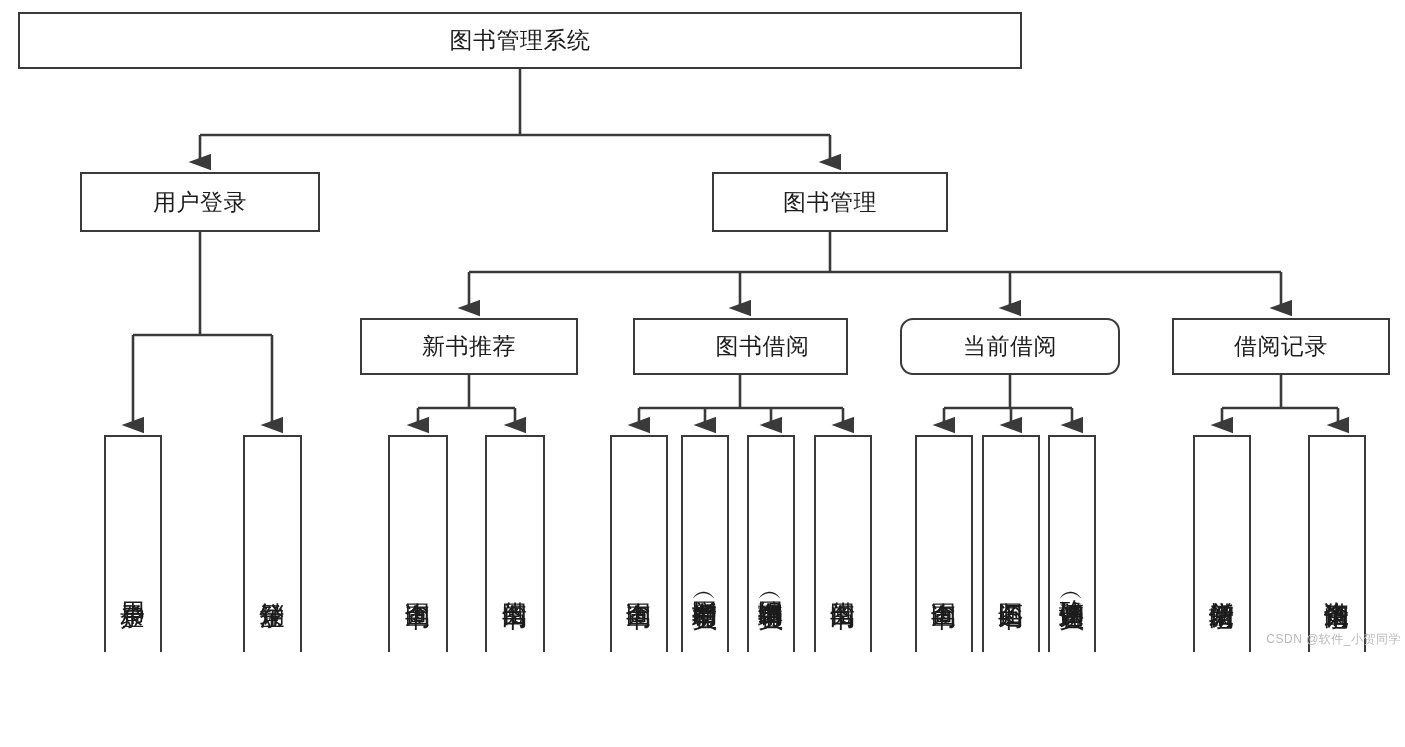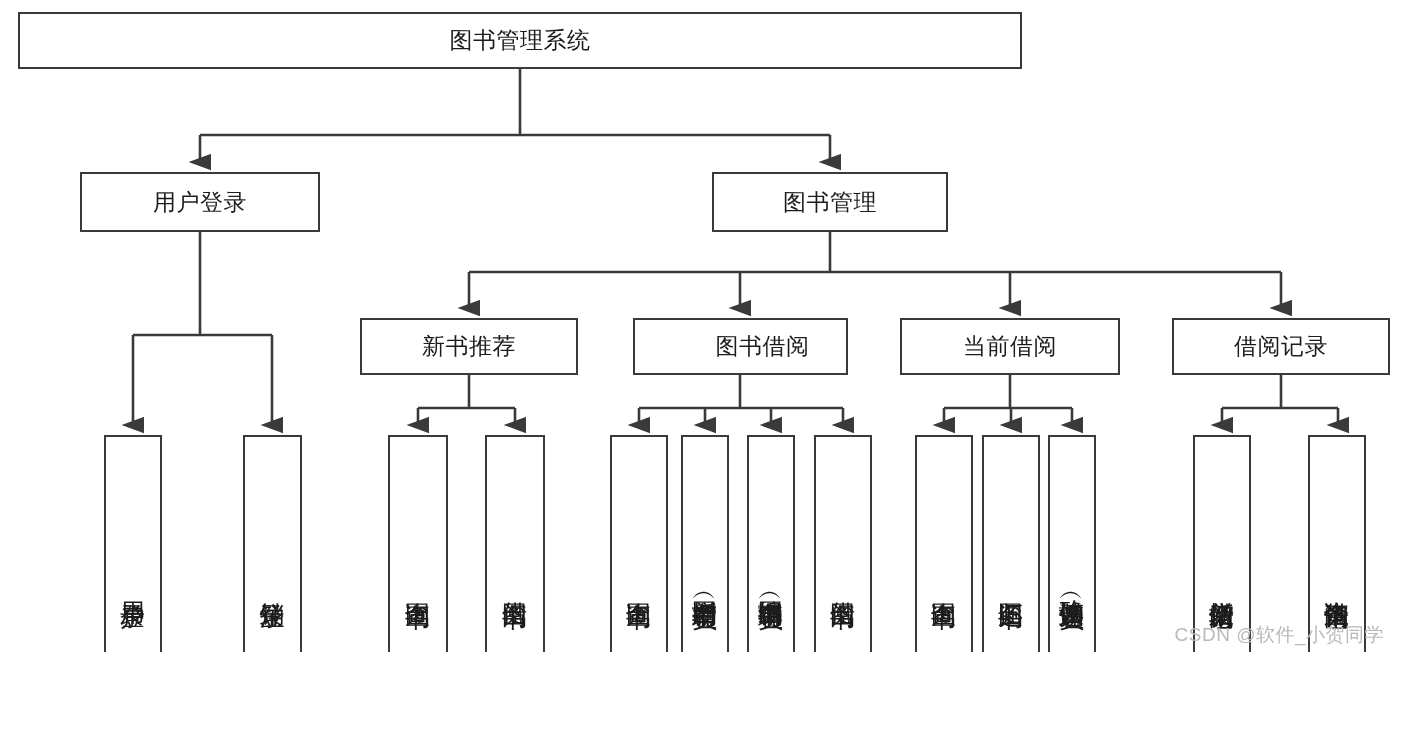--- a/index.html
+++ b/index.html
@@ -53,23 +53,23 @@
   .node .lbl {
     display: block;
     white-space: pre;
   }
   .node.vert .lbl {
     writing-mode: vertical-rl;
     text-orientation: upright;
   }
   #watermark {
     position: absolute;
-    right: 21px;
+    right: 4px;
     bottom: 4px;
-    font-size: 19px;
+    font-size: 12px;
     color: #b9b9b9;
     letter-spacing: 0.5px;
     white-space: nowrap;
     text-align: right;
   }
 </style>
 </head>
 <body>
 
 <div id="canvas" style="background: rgb(255, 255, 255);">
@@ -134,21 +134,21 @@
   <div class="node horiz" style="left: 712px; top: 172px; width: 236px; height: 60px; border-color: rgb(58, 58, 58); background: rgb(255, 255, 255); color: rgb(28, 28, 28);">
     <span class="lbl">图书管理</span>
   </div>
 
   <div class="node horiz" style="left: 360px; top: 318px; width: 218px; height: 57px; border-color: rgb(58, 58, 58); background: rgb(255, 255, 255); color: rgb(28, 28, 28);">
     <span class="lbl">新书推荐</span>
   </div>
   <div class="node horiz" style="left: 633px; top: 318px; width: 215px; height: 57px; border-color: rgb(58, 58, 58); background: rgb(255, 255, 255); color: rgb(28, 28, 28); padding-left: 44px;">
     <span class="lbl">图书借阅</span>
   </div>
-  <div class="node horiz" style="left: 900px; top: 318px; width: 220px; height: 57px; border-color: rgb(58, 58, 58); background: rgb(255, 255, 255); color: rgb(28, 28, 28);">
+  <div class="node horiz" style="left: 900px; top: 318px; width: 220px; height: 57px; border-color: rgb(58, 58, 58); background: rgb(255, 255, 255); color: rgb(28, 28, 28); border-radius: 13px;">
     <span class="lbl">当前借阅</span>
   </div>
   <div class="node horiz" style="left: 1172px; top: 318px; width: 218px; height: 57px; border-color: rgb(58, 58, 58); background: rgb(255, 255, 255); color: rgb(28, 28, 28); justify-content: center;">
     <span class="lbl">借阅记录</span>
   </div>
 
   <div class="node vert" style="left: 104px; top: 435px; width: 58px; height: 298px; border-color: rgb(58, 58, 58); background: rgb(255, 255, 255); color: rgb(28, 28, 28);">
     <span class="lbl">用户登录</span>
   </div>
   <div class="node vert" style="left: 243px; top: 435px; width: 59px; height: 298px; border-color: rgb(58, 58, 58); background: rgb(255, 255, 255); color: rgb(28, 28, 28);">

